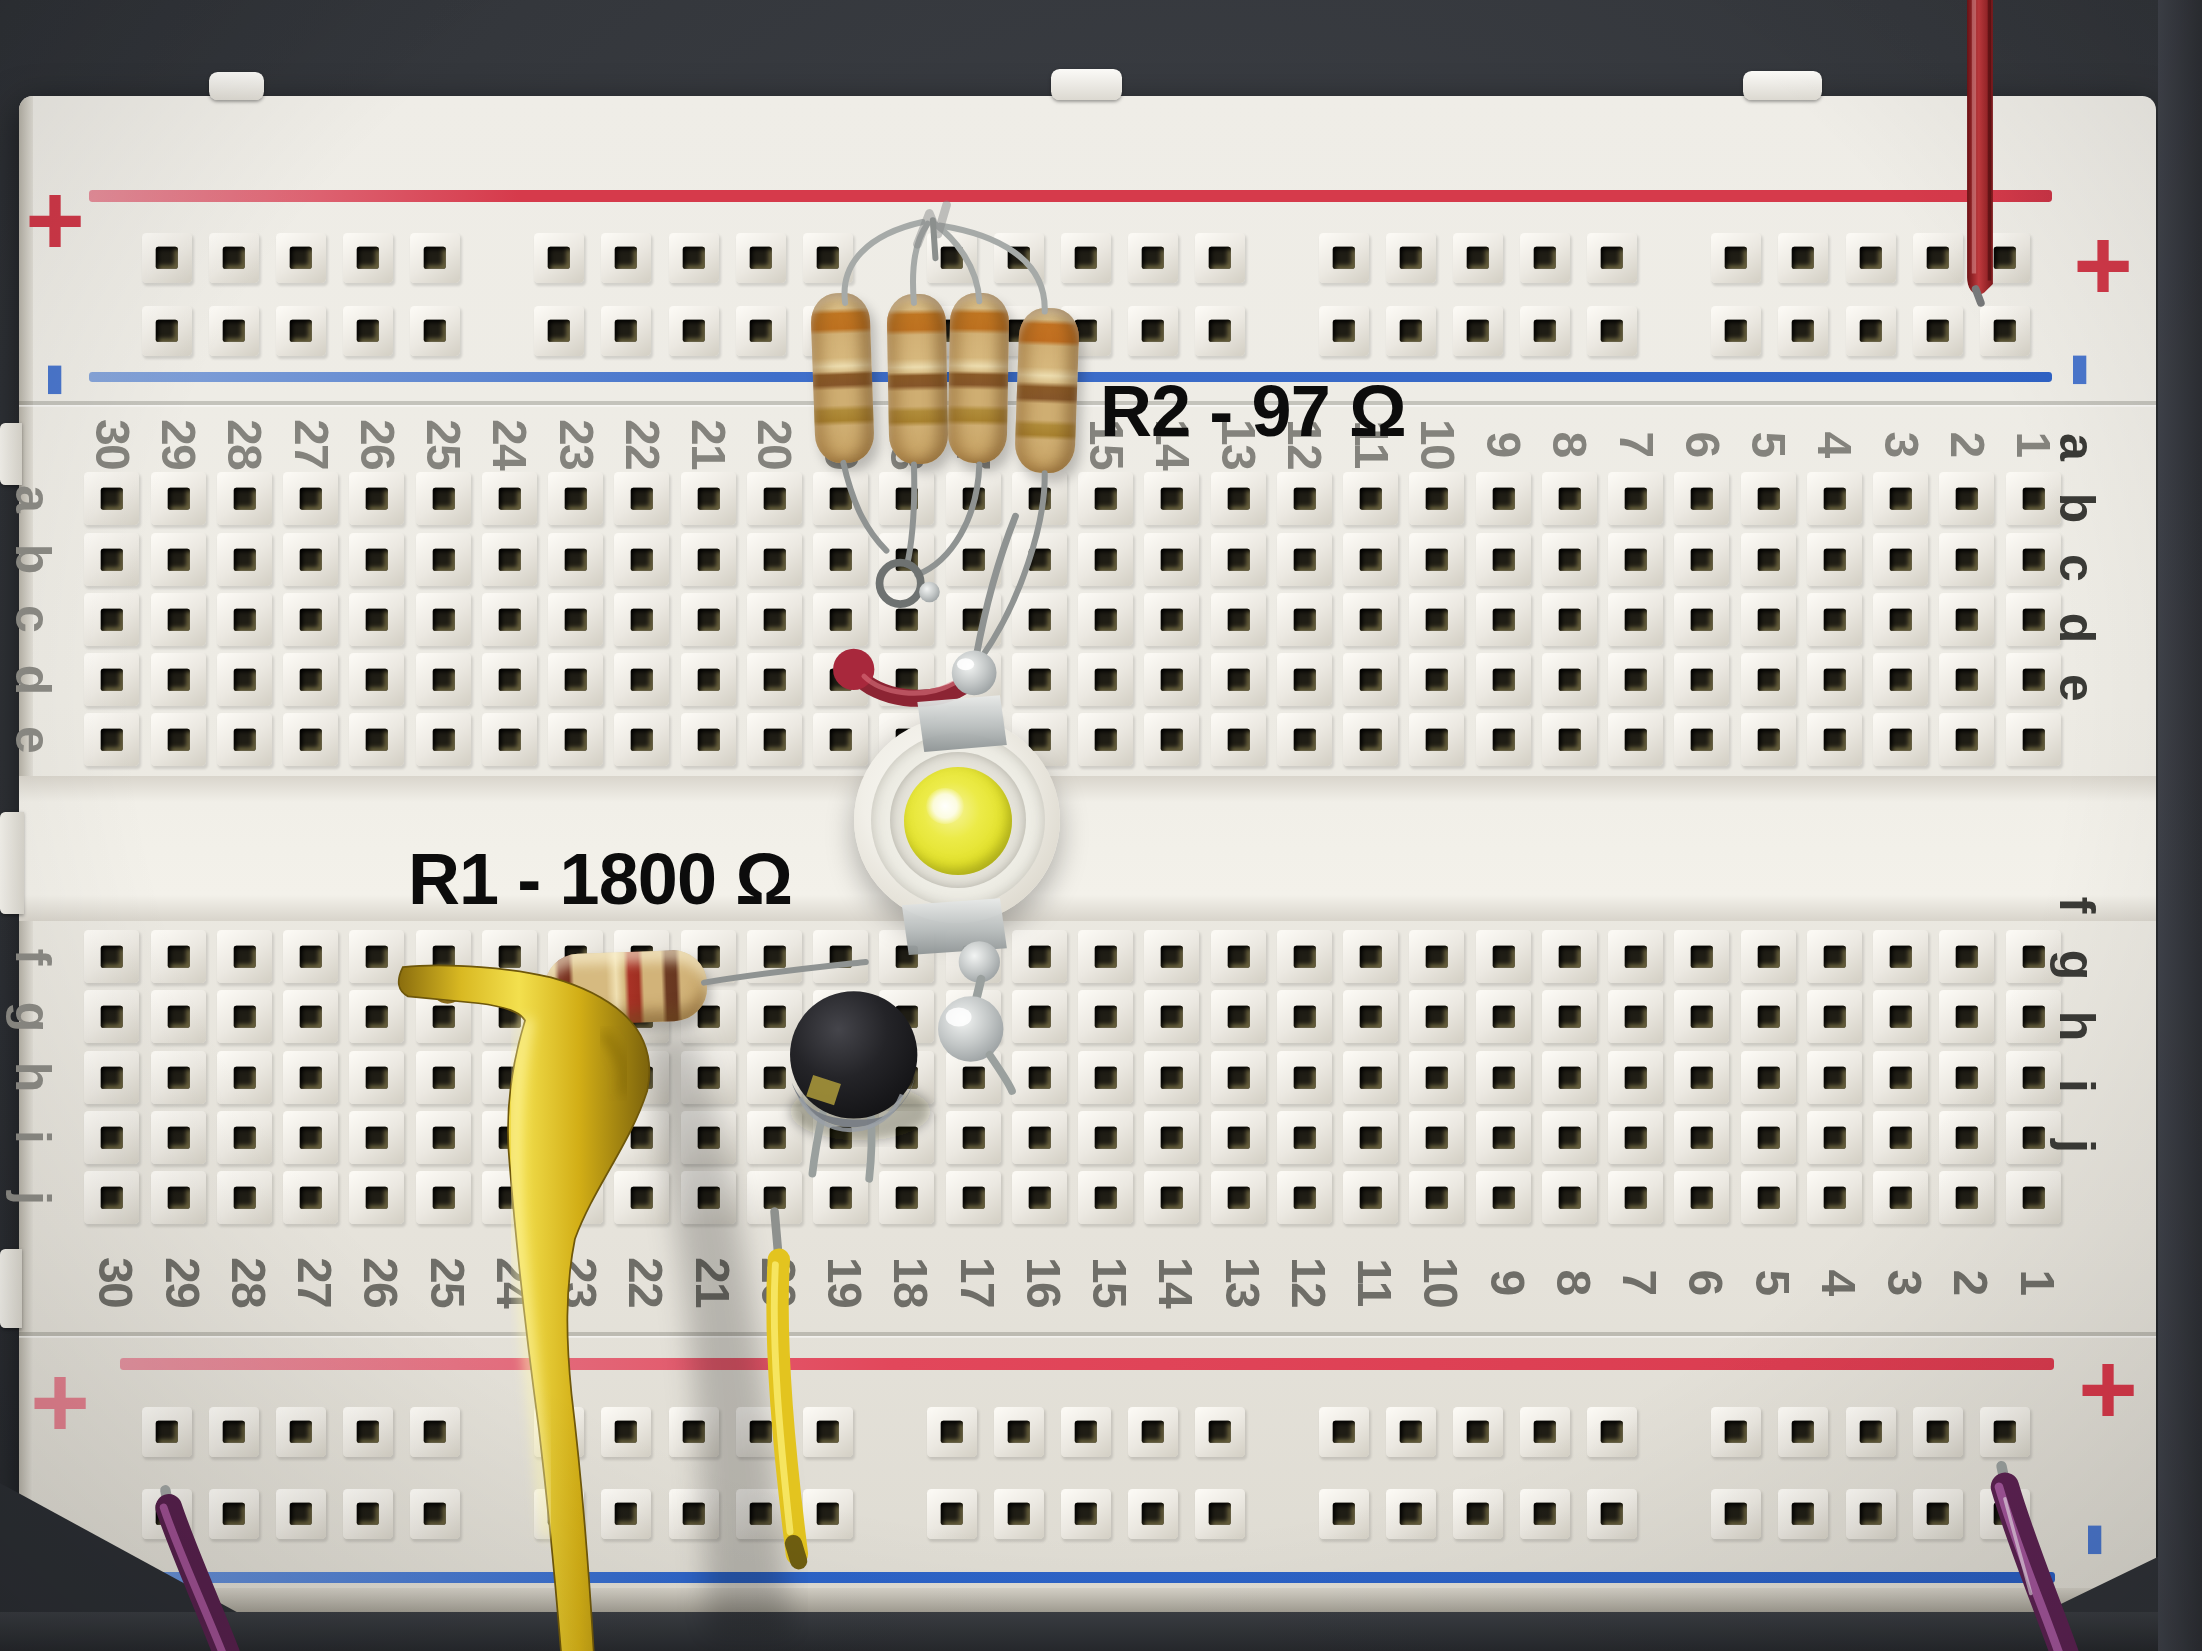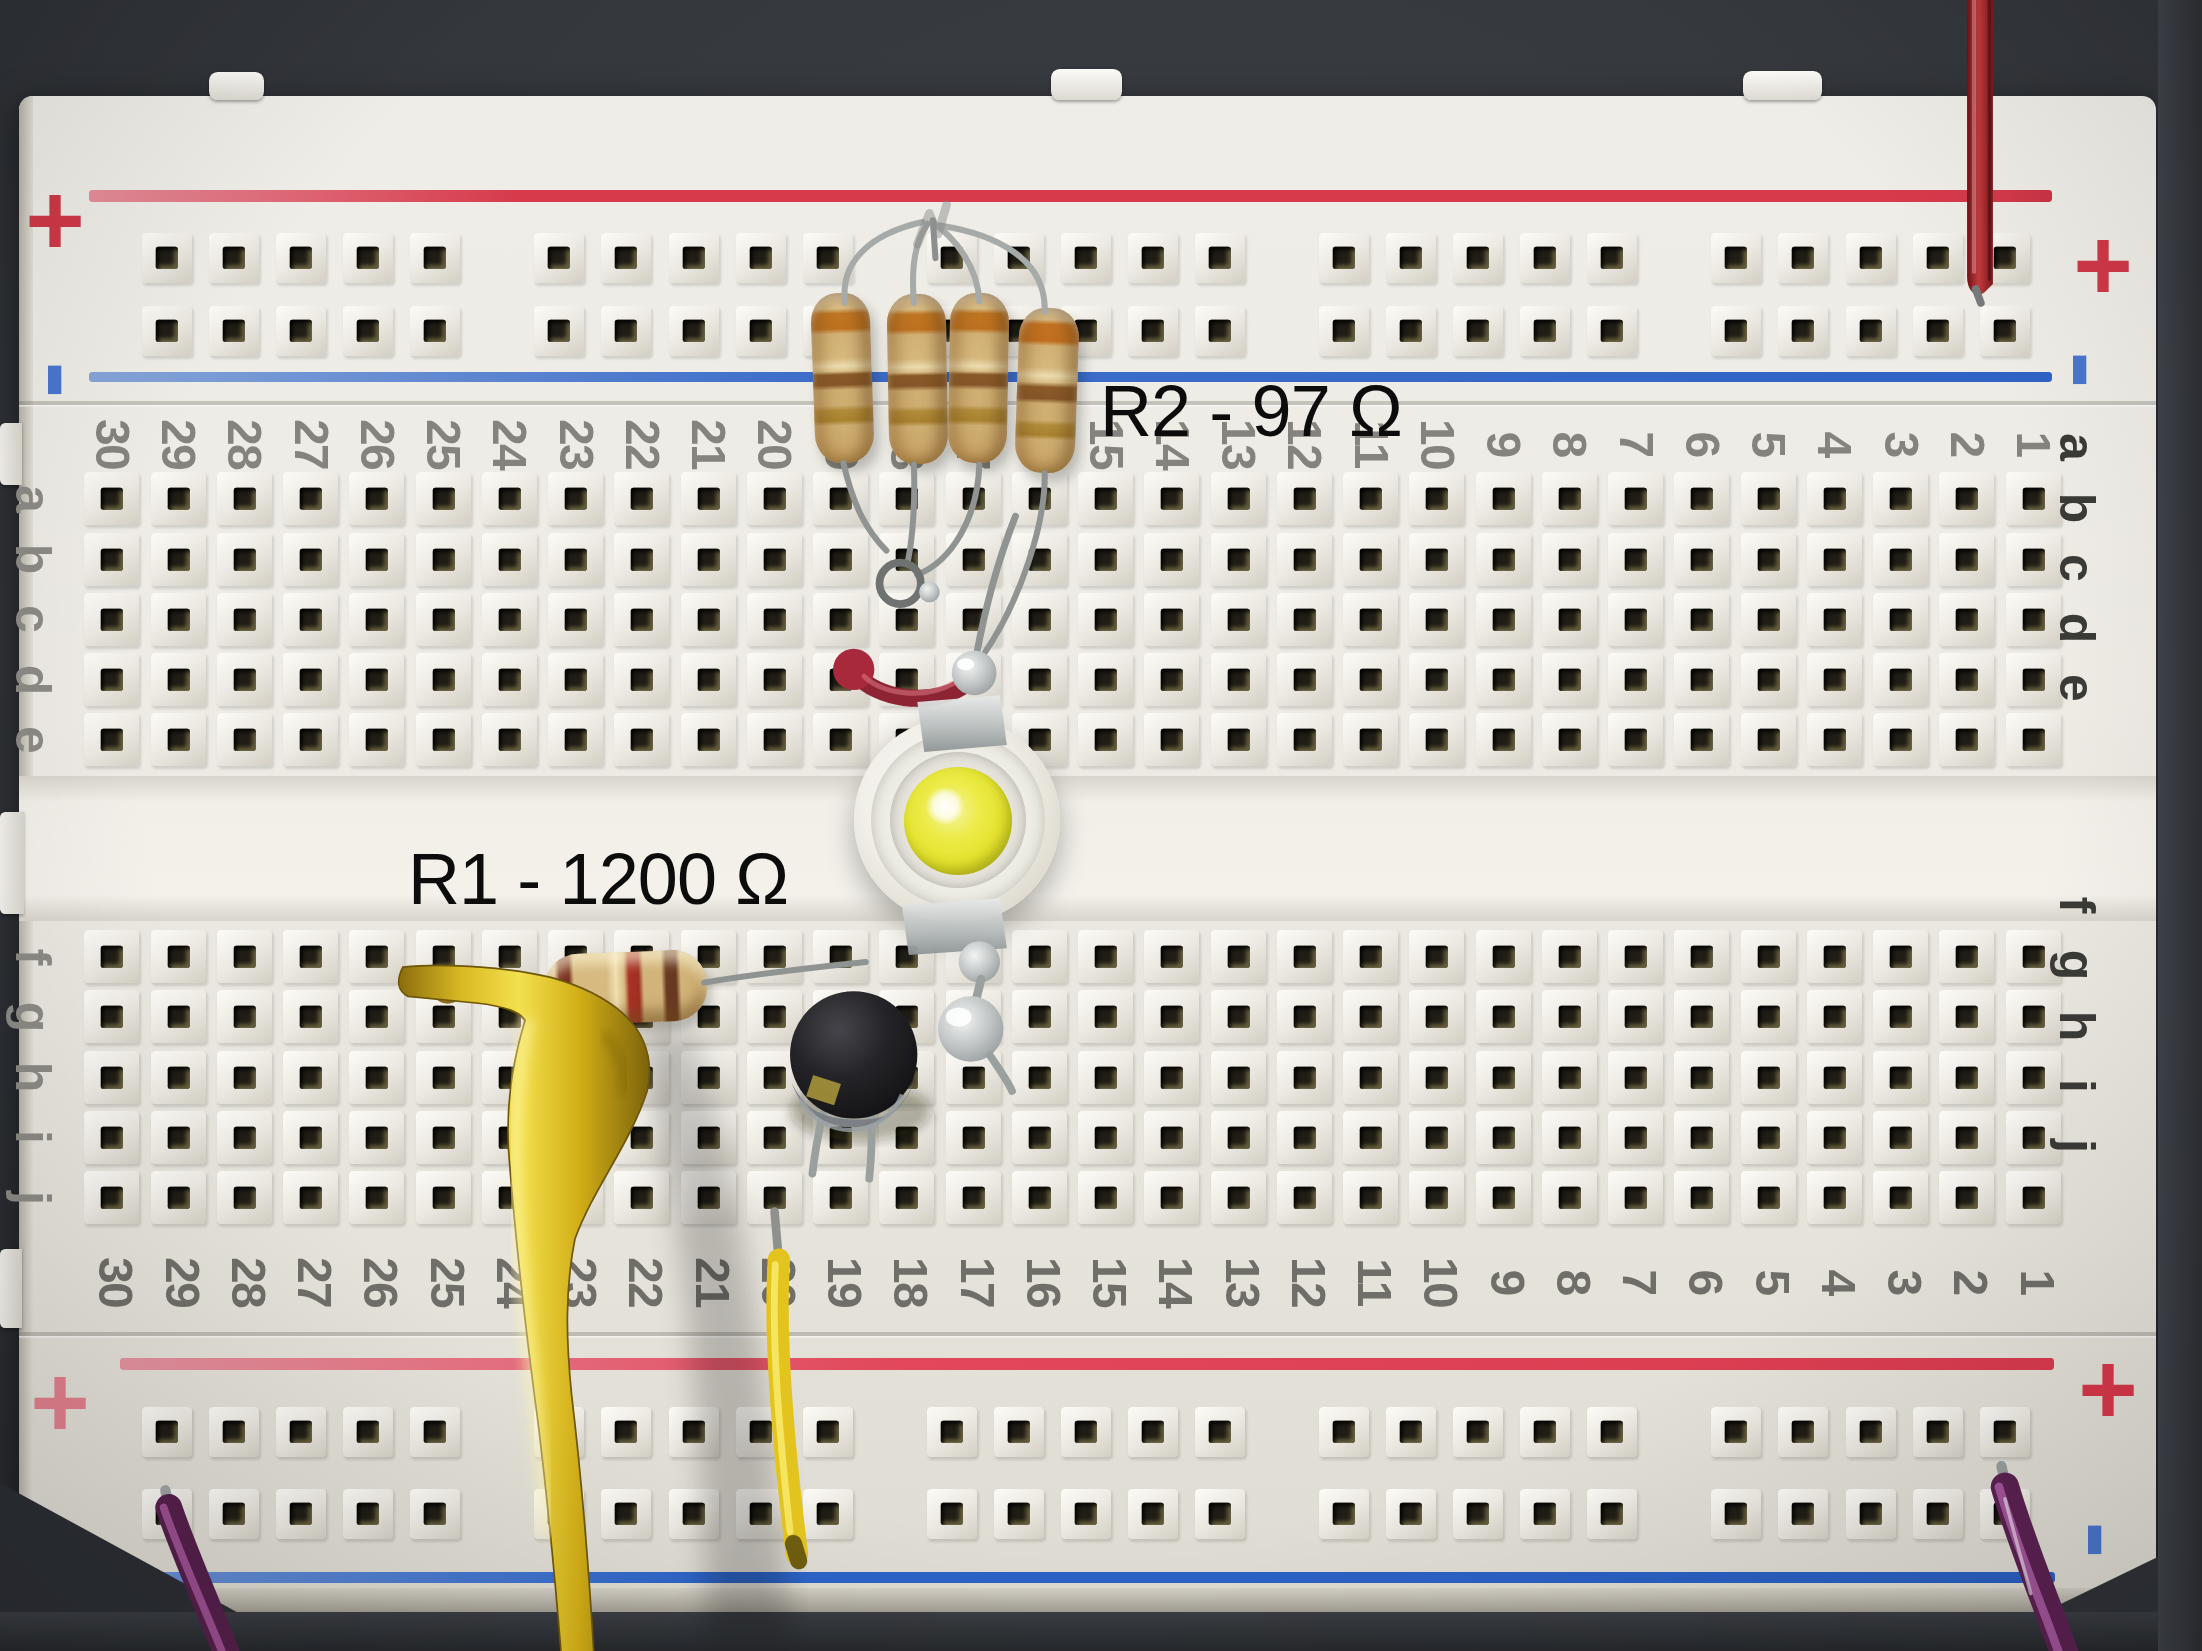--- a/index.html
+++ b/index.html
@@ -42,21 +42,21 @@
   
   .cornerBL{position:absolute;left:0;top:1483px;width:310px;height:169px;z-index:60;
             background:#2b2e33;clip-path:polygon(0 0,100% 100%,0 100%);}
   .cornerBR{position:absolute;left:1962px;top:1535px;width:241px;height:117px;z-index:60;
             background:#2f3237;clip-path:polygon(100% 0,100% 100%,0 100%);}
   .botStrip{position:absolute;left:0;top:1612px;width:2203px;height:40px;z-index:60;
             background:linear-gradient(180deg,#3a3d42,#26282c);}
   .rightSliver{position:absolute;left:2158px;top:0;width:45px;height:1652px;z-index:60;
             background:linear-gradient(90deg,#3f424a,#2c2e33);}
   
-  .anno{position:absolute;z-index:90;font-weight:400;font-size:72px;line-height:103px;
+  .anno{position:absolute;z-index:90;font-weight:700;font-size:72px;line-height:103px;
         color:#0c0c0c;white-space:pre-line;letter-spacing:-0.9px;}
   #overlay{position:absolute;left:0;top:0;z-index:65;}
   #vignette{position:absolute;left:0;top:0;width:2203px;height:1652px;z-index:80;pointer-events:none;
             background:radial-gradient(ellipse at 50% 42%, rgba(0,0,0,0) 62%, rgba(0,0,0,.14) 100%);}
 </style>
 </head>
 <body>
 
 <div id="stage">
 
@@ -1498,17 +1498,17 @@
     <path d="M612,1190 C596,1270 594,1360 604,1460 C614,1570 626,1680 636,1780" stroke="rgba(255,248,178,.55)" stroke-width="16" fill="none" stroke-linecap="round" filter="url(#soft)"></path>
     <path d="M700,1200 C722,1224 730,1248 724,1272" stroke="rgba(120,92,10,.5)" stroke-width="10" fill="none" filter="url(#soft)"></path>
   </svg>
 
   <div class="cornerBL"></div>
   <div class="cornerBR"></div>
   <div class="botStrip"></div>
   <div class="rightSliver"></div>
 
   <div class="anno" style="left:1100px;top:360px">R2 - 97 Ω</div>
-  <div class="anno" style="left:408px;top:828px">R1 - 1200 Ω</div>
+  <div class="anno" style="left:408px;top:828px">R1 - 1800 Ω</div>
 
   <div id="vignette"></div>
 </div>
 
 
 </body></html>

